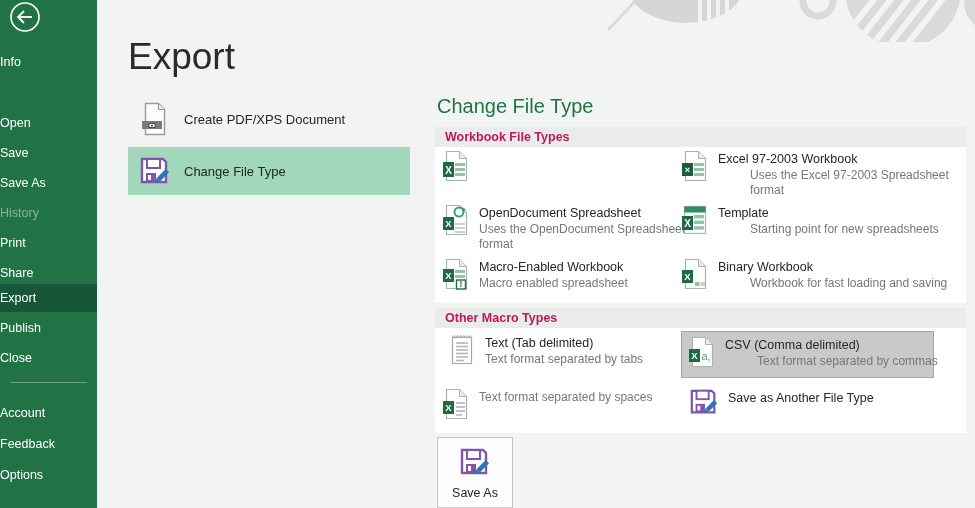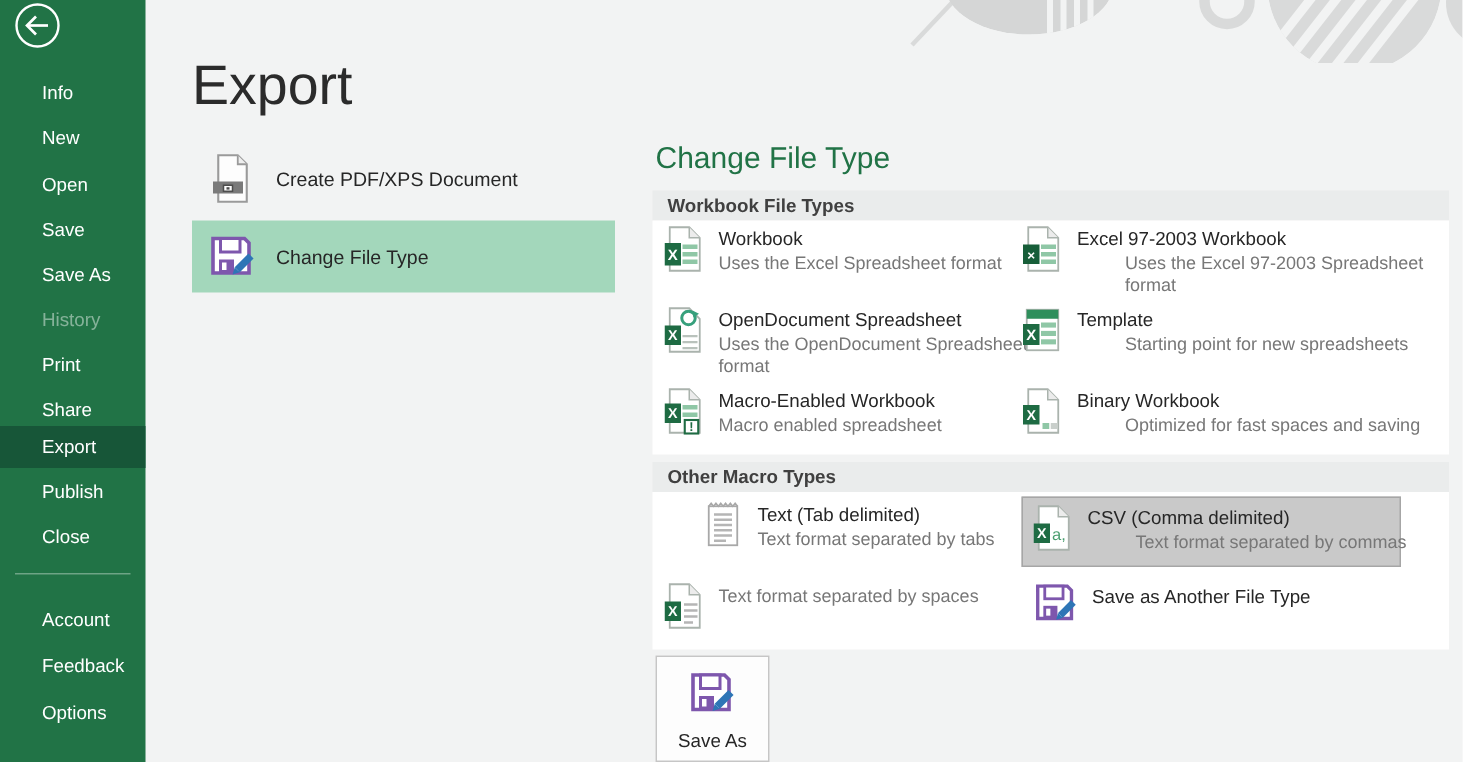--- a/index.html
+++ b/index.html
@@ -7,41 +7,41 @@
     position:relative;width:975px;height:508px;overflow:hidden;
     background:#f2f3f3;
     font-family:"Liberation Sans","DejaVu Sans",sans-serif;
     -webkit-font-smoothing:antialiased;
   }
   
   .sidebar{position:absolute;left:0;top:0;width:97px;height:508px;background:#217346;}
   .back-btn{position:absolute;left:8px;top:2px;width:34px;height:34px;cursor:pointer;}
   .nav-item{
     position:absolute;left:0;width:97px;height:28px;line-height:28px;
-    padding-left:28px;box-sizing:border-box;color:#ffffff;font-size:12.5px;cursor:pointer;
+    padding-left:0;box-sizing:border-box;color:#ffffff;font-size:12.5px;cursor:pointer;
   }
   .nav-item.disabled{color:rgba(255,255,255,0.45);}
   .nav-item.selected{background:#175638;}
   .nav-divider{position:absolute;left:10px;width:77px;height:1px;background:rgba(255,255,255,0.35);}
   
   .deco{position:absolute;left:0;top:0;pointer-events:none;}
   
   .page-title{position:absolute;left:128px;top:36px;font-size:37px;font-weight:300;color:#2b2b2b;letter-spacing:0px;}
   .export-option{
     position:absolute;left:128px;width:282px;height:48px;cursor:pointer;
     display:flex;align-items:center;text-align:right;
   }
   .export-option.selected{background:#a3d7bb;}
   .export-option .opt-icon{margin-left:10px;width:34px;height:38px;display:flex;align-items:center;justify-content:center;}
   .export-option .opt-label{margin-left:12px;font-size:13px;color:#262626;}
   
   .panel-heading{position:absolute;left:437px;top:95px;font-size:20px;font-weight:400;color:#217346;}
   .group-bar{
     position:absolute;left:435px;width:531px;height:20px;background:#eaecec;
-    font-size:12.5px;font-weight:600;color:#404040;line-height:20px;padding-left:10px;box-sizing:border-box;
+    font-size:12.5px;font-weight:600;color:#be185d;line-height:20px;padding-left:10px;box-sizing:border-box;
   }
   .group-body{position:absolute;left:435px;width:531px;background:#ffffff;}
   .ft-item{position:absolute;display:flex;cursor:pointer;}
   .ft-icon{flex:0 0 auto;width:27px;margin-right:9px;}
   .ft-text{padding-top:1px;}
   .ft-title{font-size:12.5px;color:#262626;line-height:16px;}
   .ft-desc{font-size:12px;color:#777;line-height:15px;margin-top:1px;}
   .col1 .ft-desc{max-width:208px;}
   .col2 .ft-desc{max-width:236px;margin-left:32px;}
   .csv-highlight{position:absolute;left:681px;top:331px;width:253px;height:47px;background:#c9c9c9;border:1px solid #a6a6a6;box-sizing:border-box;}
@@ -94,21 +94,20 @@
   <div class="sidebar">
     <div class="back-btn">
       <svg width="34" height="34" viewBox="0 0 34 34">
         <circle cx="17" cy="15" r="14" fill="none" stroke="#ffffff" stroke-width="1.6"></circle>
         <line x1="10" y1="15" x2="24" y2="15" stroke="#ffffff" stroke-width="1.8"></line>
         <polyline points="16,9 10,15 16,21" fill="none" stroke="#ffffff" stroke-width="1.8"></polyline>
       </svg>
     </div>
 
     <div class="nav-item" style="top:48px"><span>Info</span></div>
-    <div class="nav-item" style="top:78px"><span>New</span></div>
     <div class="nav-item" style="top:139px"><span>Save</span></div>
     <div class="nav-item" style="top:109px"><span>Open</span></div>
     <div class="nav-item" style="top:169px"><span>Save As</span></div>
     <div class="nav-item disabled" style="top:199px"><span>History</span></div>
     <div class="nav-item" style="top:229px"><span>Print</span></div>
     <div class="nav-item" style="top:259px"><span>Share</span></div>
     <div class="nav-item selected" style="top:284px"><span>Export</span></div>
     <div class="nav-item" style="top:314px"><span>Publish</span></div>
     <div class="nav-item" style="top:344px"><span>Close</span></div>
 
@@ -167,24 +166,20 @@
         <path d="M16.5 1.5 v7 h7" fill="#ececec" stroke="#aab3ad" stroke-width="1"></path>
         <g fill="#8fc7a6">
           <rect x="12" y="13" width="10" height="3"></rect>
             <rect x="12" y="18" width="10" height="3"></rect>
             <rect x="12" y="23" width="10" height="3"></rect>
         </g>
         <rect x="0" y="12" width="11" height="15" fill="#1e6b43"></rect>
         <text x="5.5" y="23.5" fill="#fff" font-size="10" font-weight="bold" text-anchor="middle" font-family="Liberation Sans,sans-serif">X</text>
       </svg>
     </span>
-    <span class="ft-text">
-      <span class="ft-title" style="display:block">Workbook</span>
-      <span class="ft-desc" style="display:block">Uses the Excel Spreadsheet format</span>
-    </span>
   </div>
 
   <div class="ft-item col2" style="left:682px;top:150px">
     <span class="ft-icon">
       <svg width="26" height="32" viewBox="0 0 26 32">
         <path d="M3.5 1.5 h13 l7 7 v22 h-20 z" fill="#fff" stroke="#aab3ad" stroke-width="1.2"></path>
         <path d="M16.5 1.5 v7 h7" fill="#ececec" stroke="#aab3ad" stroke-width="1"></path>
         <g fill="#8fc7a6">
           <rect x="12" y="13" width="10" height="3"></rect>
             <rect x="12" y="18" width="10" height="3"></rect>
@@ -270,25 +265,25 @@
         <rect x="0" y="12" width="11" height="13" fill="#1e6b43"></rect>
         <text x="5.5" y="21.8" fill="#fff" font-size="9.5" font-weight="bold" text-anchor="middle" font-family="Liberation Sans,sans-serif">X</text>
         <g>
           <rect x="13" y="24" width="4.5" height="4" fill="#8fc7a6"></rect>
           <rect x="18.5" y="24" width="4.5" height="4" fill="#c9cfcb"></rect>
         </g>
       </svg>
     </span>
     <span class="ft-text">
       <span class="ft-title" style="display:block">Binary Workbook</span>
-      <span class="ft-desc" style="display:block">Optimized for fast spaces and saving</span>
-    </span>
-  </div>
-
-  <div class="ft-item col1" style="left:469px;top:334px">
+      <span class="ft-desc" style="display:block">Workbook for fast loading and saving</span>
+    </span>
+  </div>
+
+  <div class="ft-item col1" style="left:449px;top:334px">
     <span class="ft-icon">
       <svg width="26" height="32" viewBox="0 0 26 32">
         <rect x="3.5" y="3.5" width="19" height="26" fill="#fff" stroke="#a8a8a8" stroke-width="1.2"></rect>
         <path d="M3.5 3.5 l1.6 -2 l1.6 2 l1.6 -2 l1.6 2 l1.6 -2 l1.6 2 l1.6 -2 l1.6 2 l1.6 -2 l1.6 2 l1.6 -2 l1.6 2" fill="none" stroke="#a8a8a8" stroke-width="1"></path>
         <g stroke="#b5b5b5" stroke-width="1.6">
           <line x1="7" y1="9" x2="19" y2="9"></line>
             <line x1="7" y1="12.5" x2="19" y2="12.5"></line>
           <line x1="7" y1="16" x2="19" y2="16"></line>
             <line x1="7" y1="19.5" x2="19" y2="19.5"></line>
           <line x1="7" y1="23" x2="19" y2="23"></line>

